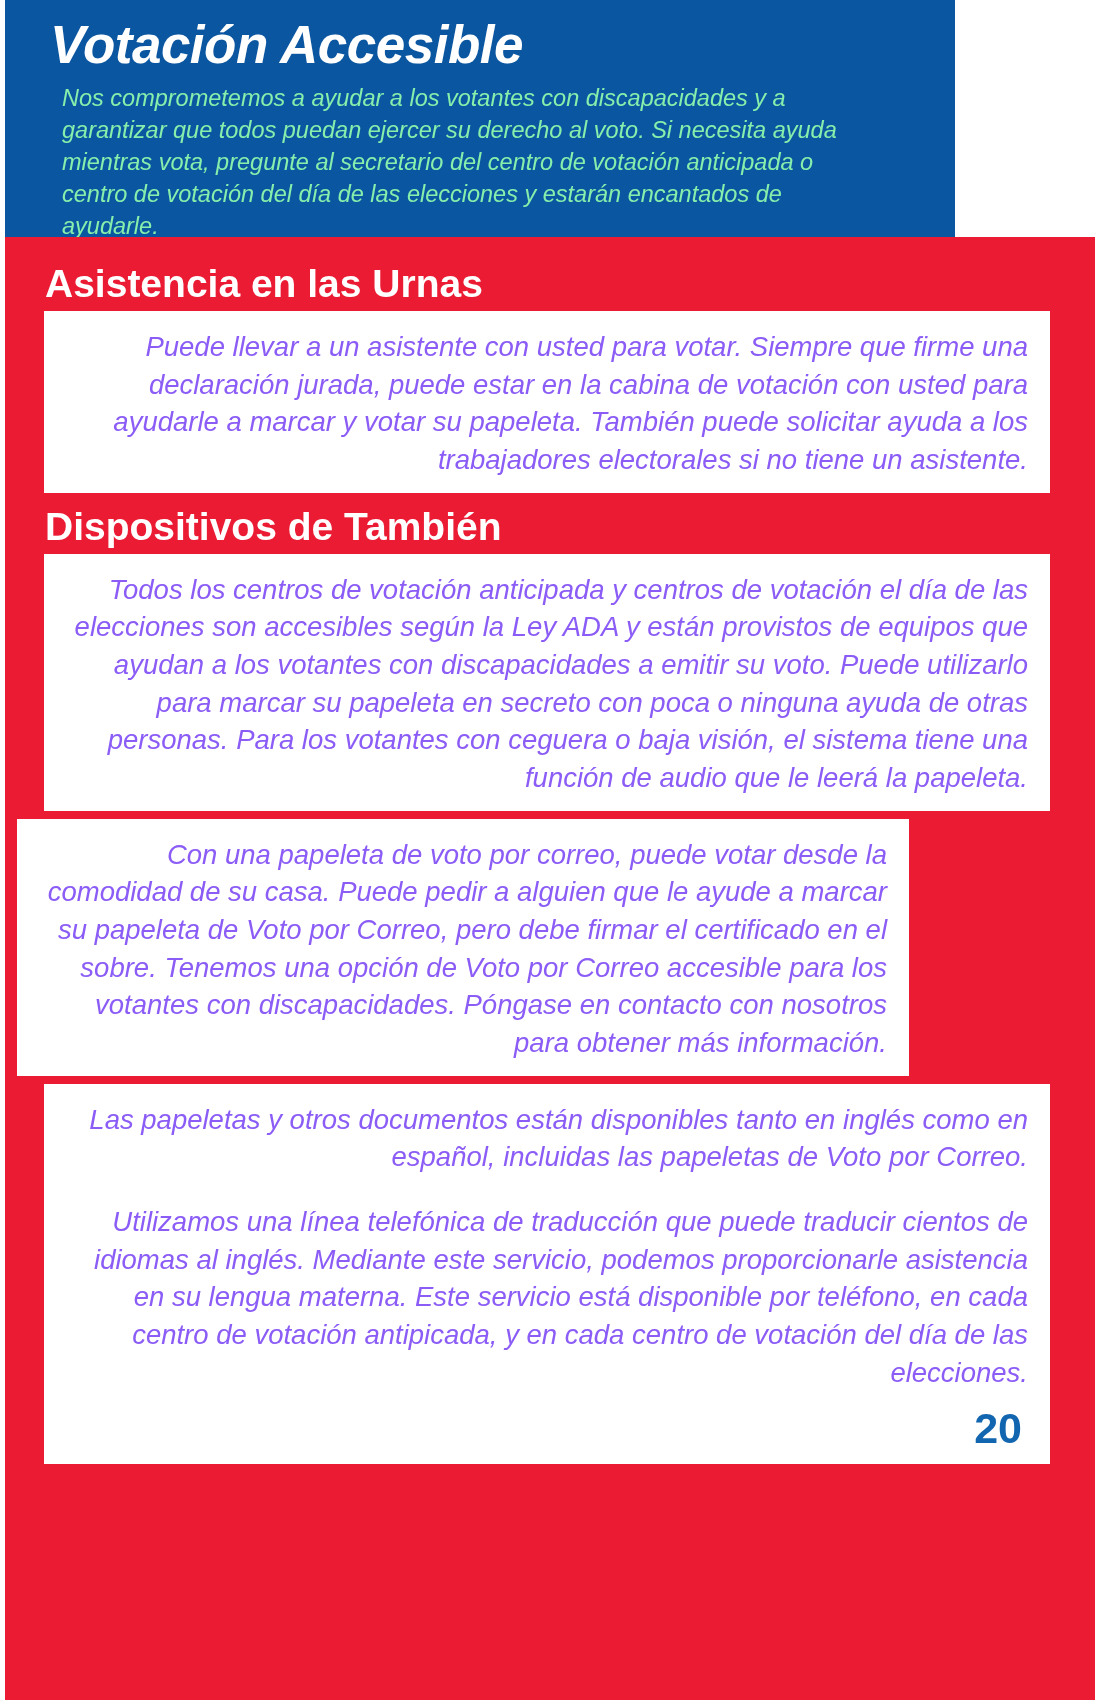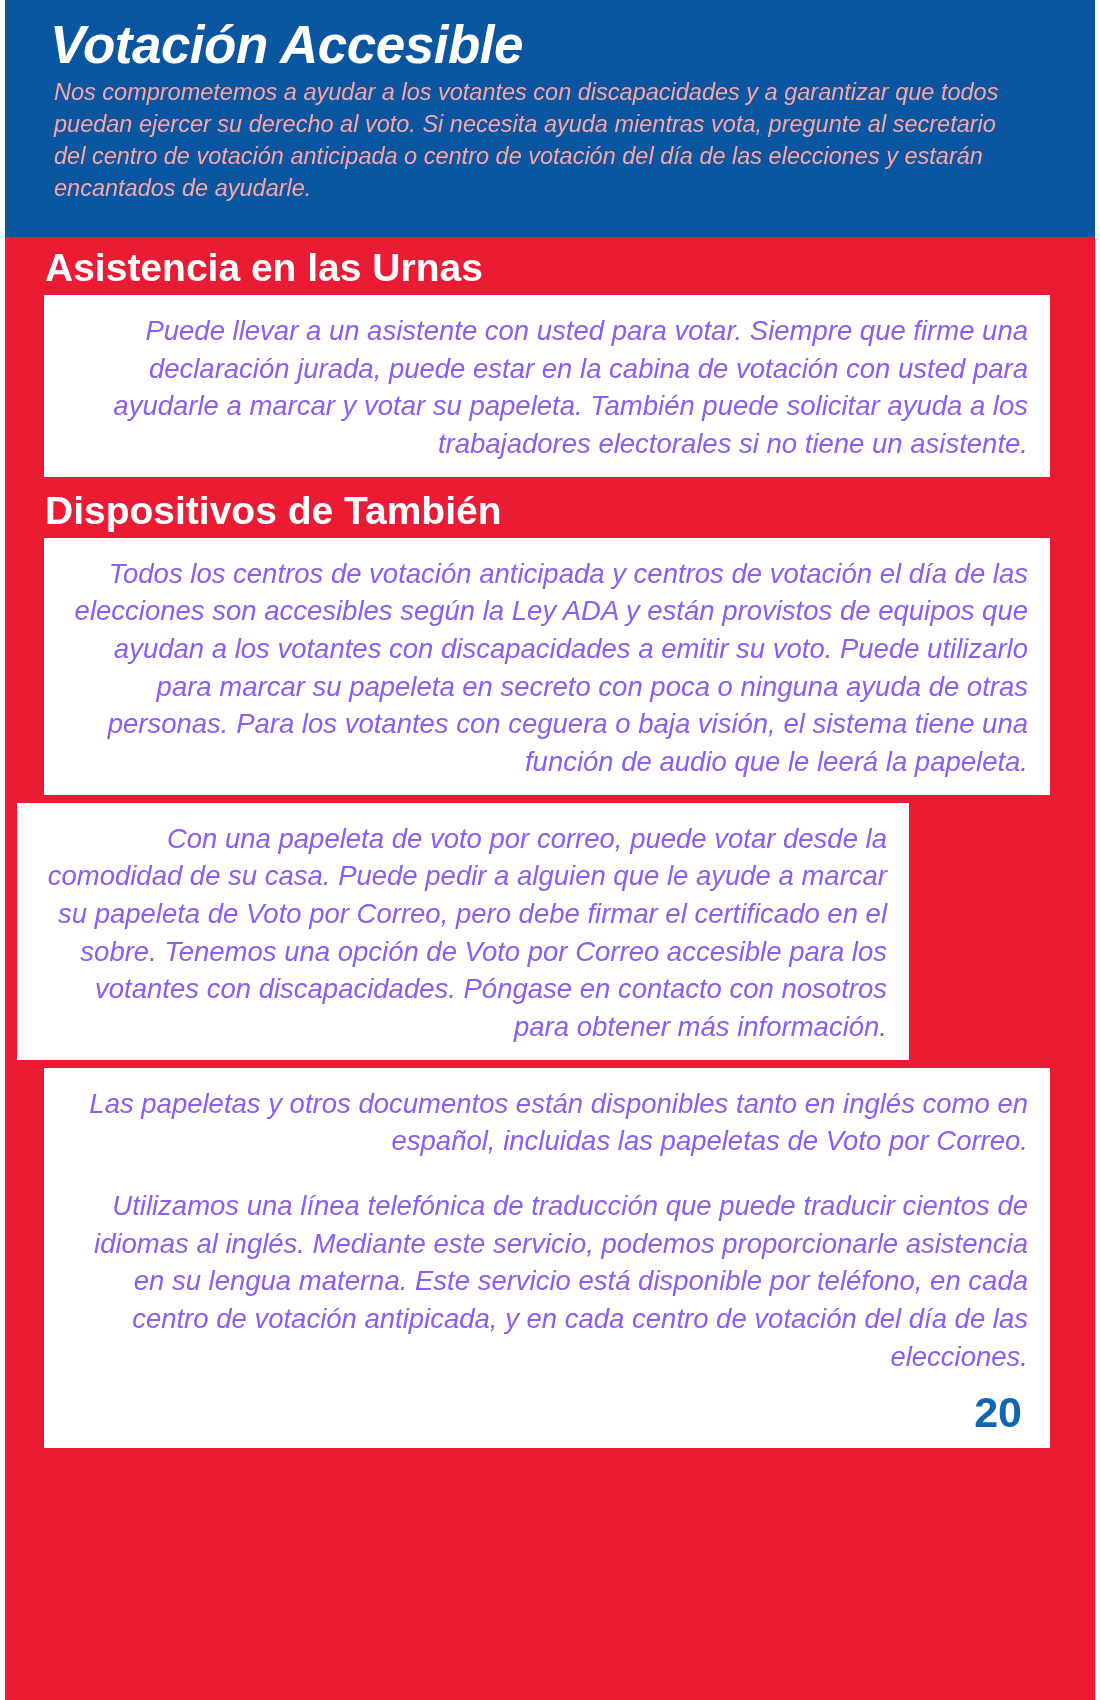--- a/index.html
+++ b/index.html
@@ -18,43 +18,43 @@
     background: #ffffff;
     overflow: hidden;
     box-sizing: border-box;
   }
 
   
   .header-band {
     position: absolute;
     left: 5px;
     top: 0;
-    width: 1090px;
+    width: 950px;
     height: 237px;
     background: #0B56A0;
     box-sizing: border-box;
     padding: 18px 56px 0 45px;
   }
   .header-title {
     color: #ffffff;
     font-style: italic;
     font-weight: bold;
     font-size: 53px;
     line-height: 1.0;
     letter-spacing: -0.5px;
     margin: 0 0 6px 0;
     white-space: nowrap;
   }
   .header-sub {
-    color: #fca5a5;
+    color: #86efac;
     font-style: italic;
     font-weight: normal;
     font-size: 23.5px;
     line-height: 1.36;
-    margin: 4px;
+    margin: 12px;
     padding-right: 8px;
   }
 
   
   .red-body {
     position: absolute;
     left: 5px;
     top: 237px;
     width: 1090px;
     height: 1463px;
@@ -94,21 +94,21 @@
   .section-body p + p {
     margin-top: 27px;
   }
 
   
   .sec-0 .section-body { width: 1006px; }
   .sec-1 .section-body { width: 1006px; padding-left: 16px; }
   .sec-2 .section-body { width: 892px; margin-left: 12px; }
   .sec-3 .section-body { width: 1006px; }
 
-  .sec-0 { padding-top: 5px; }
+  .sec-0 { padding-top: 21px; }
   .sec-1 { padding-top: 8px; }
   .sec-2 { padding-top: 8px; }
   .sec-3 { padding-top: 8px; }
 
   
   .page-number {
     text-align: right;
     color: #1266B0;
     font-weight: bold;
     font-style: normal;

